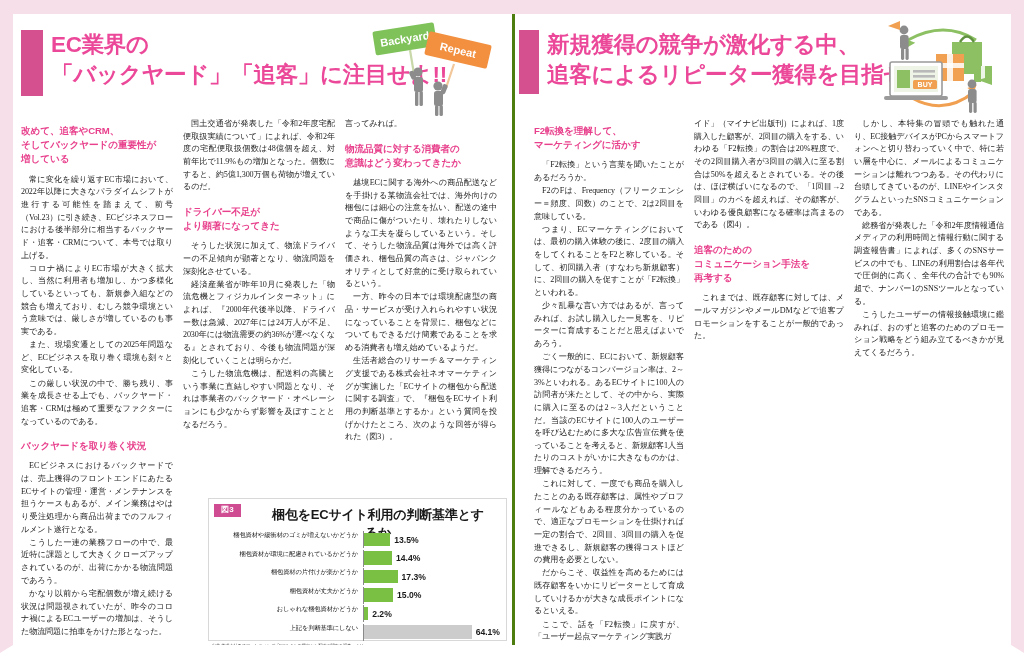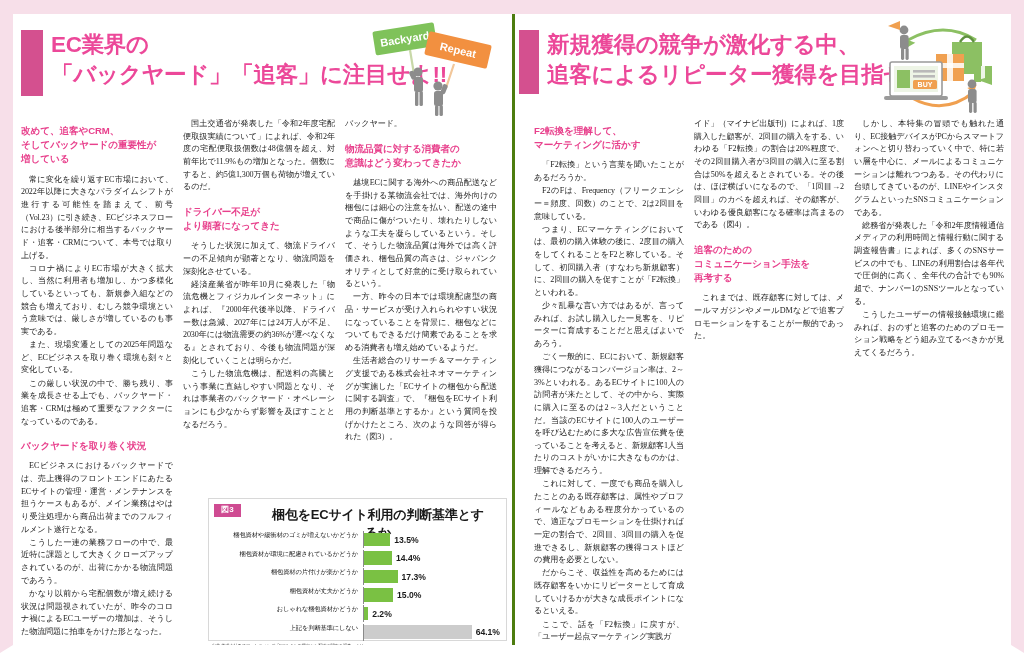--- a/index.html
+++ b/index.html
@@ -234,21 +234,21 @@
         <h3 class="sub spaced">
           <span>ドライバー不足が</span><br>
           <span>より顕著になってきた</span>
         </h3>
         <p class="body">そうした状況に加えて、物流ドライバーの不足傾向が顕著となり、物流問題を深刻化させている。</p>
         <p class="body">経済産業省が昨年10月に発表した「物流危機とフィジカルインターネット」によれば、『2000年代後半以降、ドライバー数は急減、2027年には24万人が不足、2030年には物流需要の約36%が運べなくなる』とされており、今後も物流問題が深刻化していくことは明らかだ。</p>
         <p class="body">こうした物流危機は、配送料の高騰という事業に直結しやすい問題となり、それは事業者のバックヤード・オペレーションにも少なからず影響を及ぼすこととなるだろう。</p>
       </div>
 
       <div class="col">
-        <p class="body noind">バックヤード。</p>
+        <p class="body noind">言ってみれば。</p>
         <h3 class="sub spaced">
           <span>物流品質に対する消費者の</span><br>
           <span>意識はどう変わってきたか</span>
         </h3>
         <p class="body">越境ECに関する海外への商品配送などを手掛ける某物流会社では、海外向けの梱包には細心の注意を払い、配送の途中で商品に傷がついたり、壊れたりしないような工夫を凝らしているという。そして、そうした物流品質は海外では高く評価され、梱包品質の高さは、ジャパンクオリティとして好意的に受け取られているという。</p>
         <p class="body">一方、昨今の日本では環境配慮型の商品・サービスが受け入れられやすい状況になっていることを背景に、梱包などについてもできるだけ簡素であることを求める消費者も増え始めているようだ。</p>
         <p class="body">生活者総合のリサーチ＆マーケティング支援である株式会社ネオマーケティングが実施した「ECサイトの梱包から配送に関する調査」で、『梱包をECサイト利用の判断基準とするか』という質問を投げかけたところ、次のような回答が得られた（図3）。</p>
       </div>
     </div>
 

